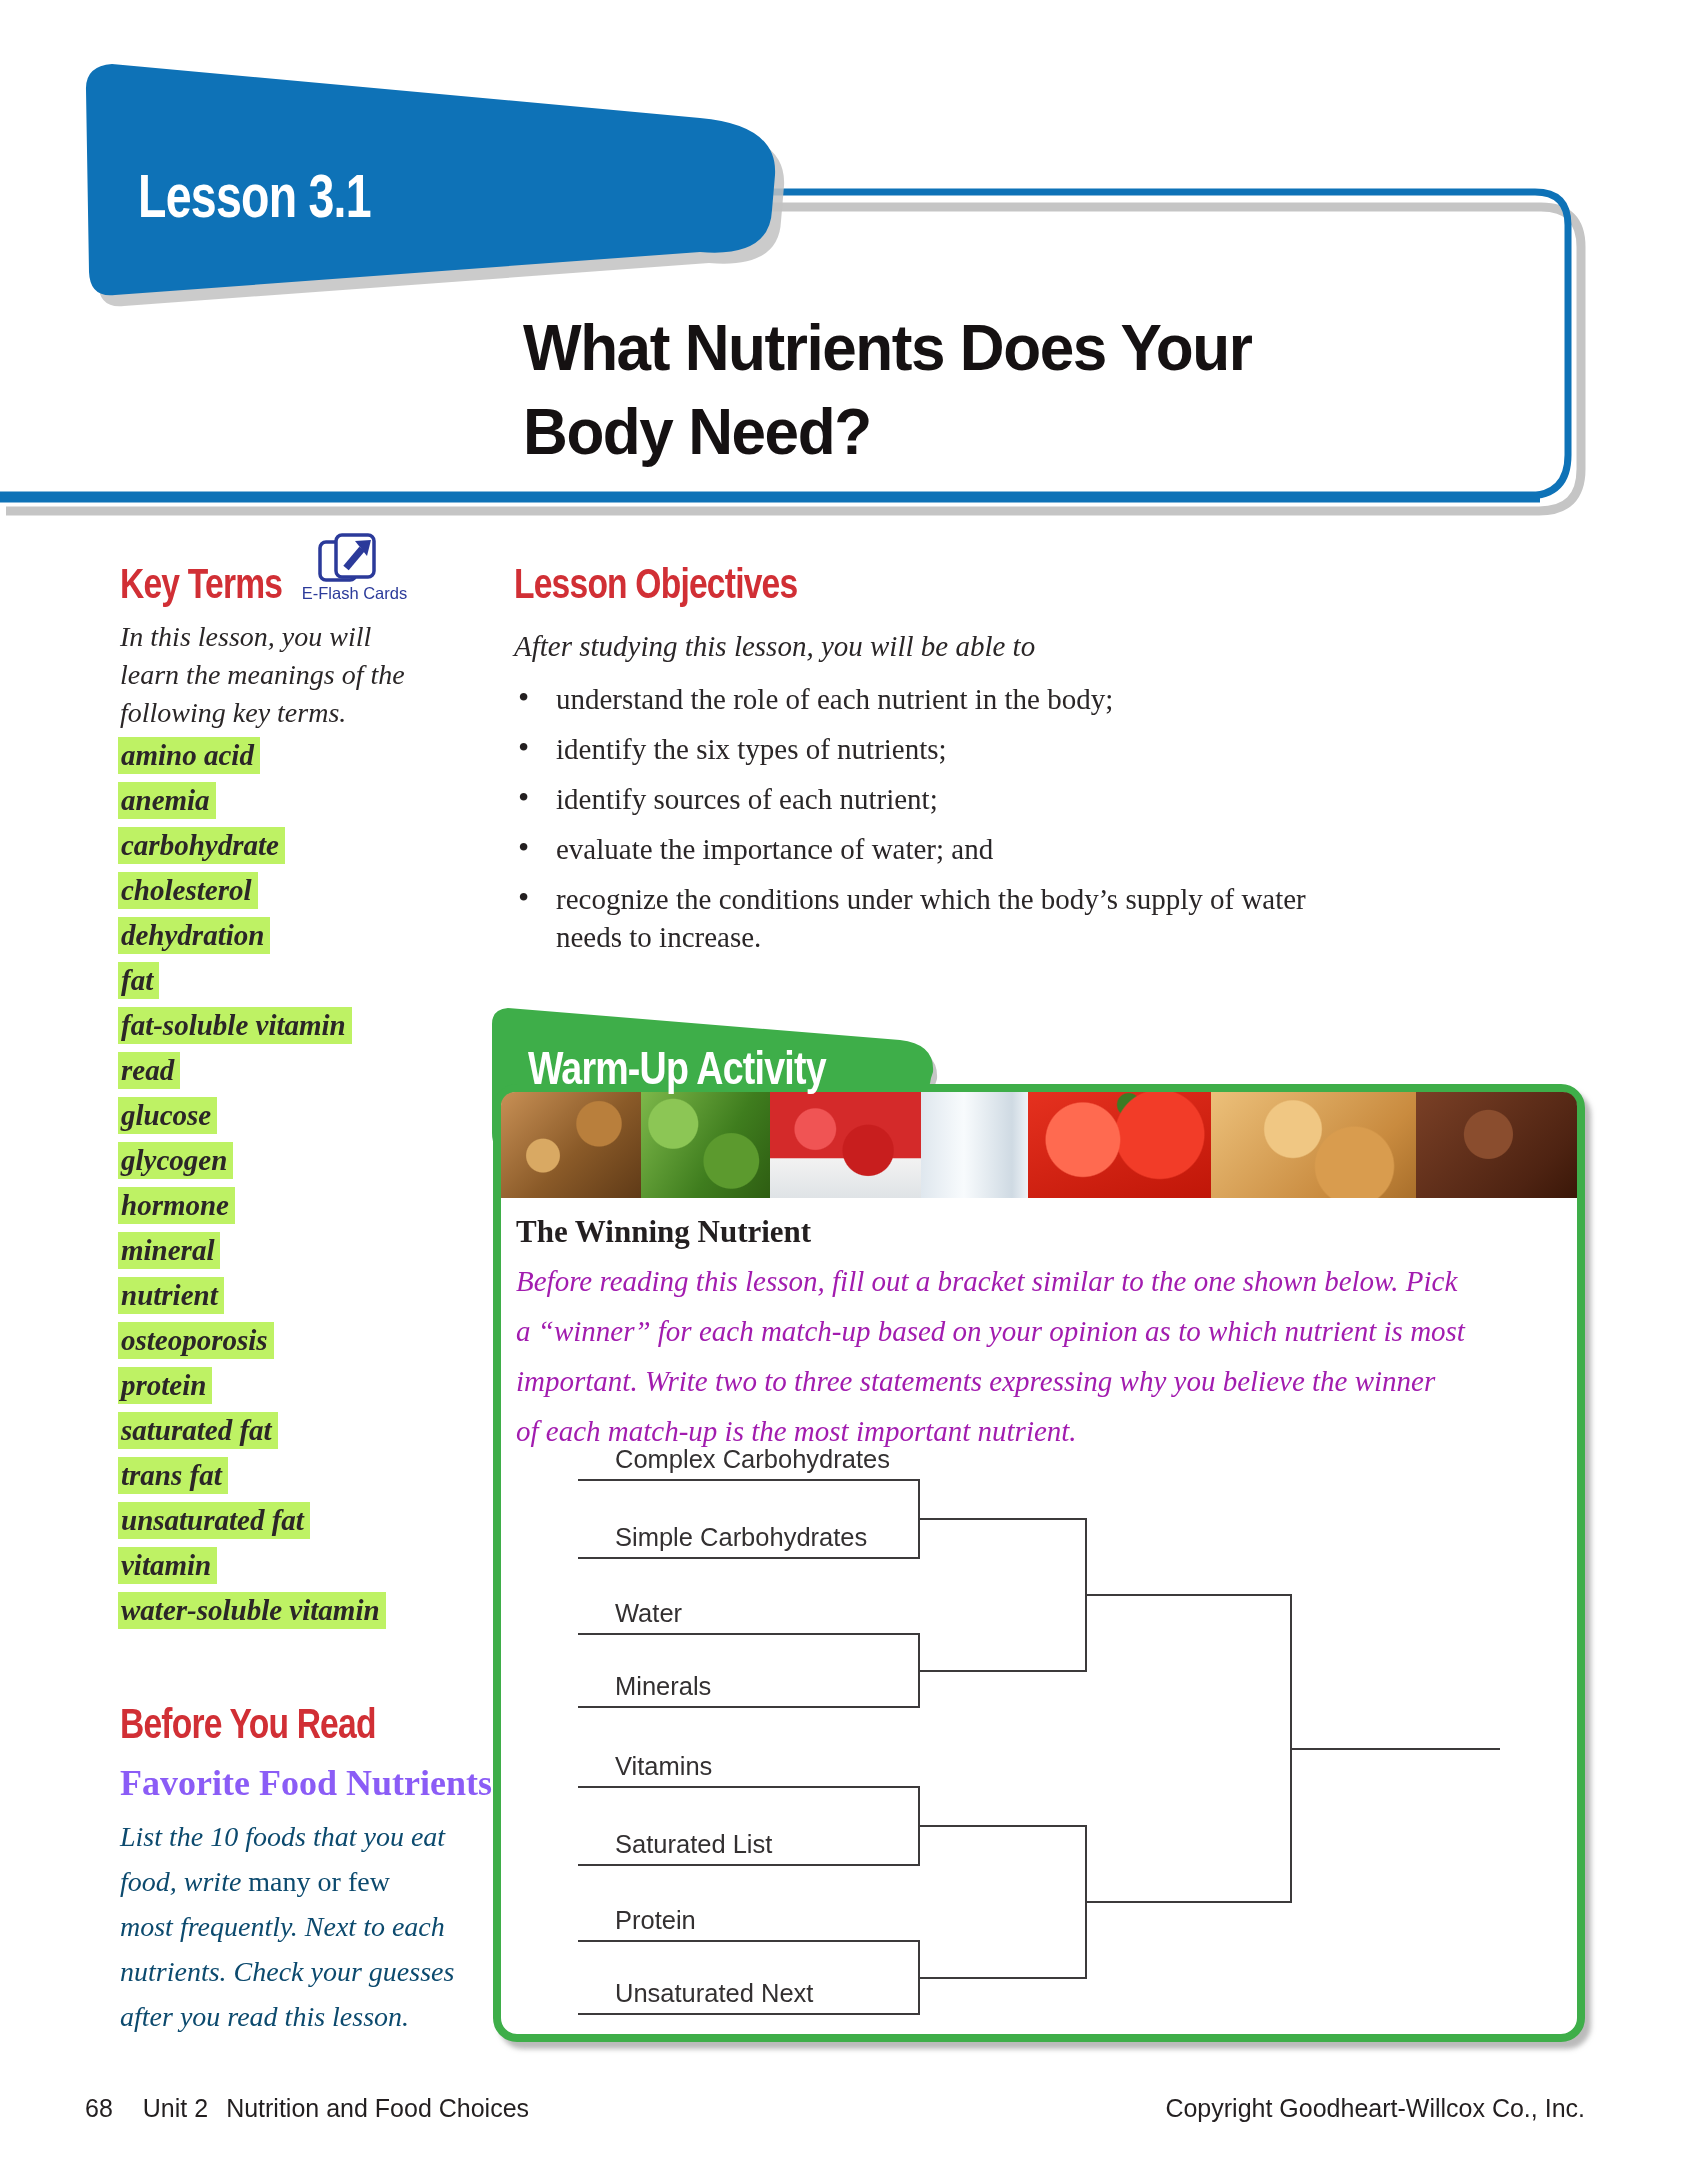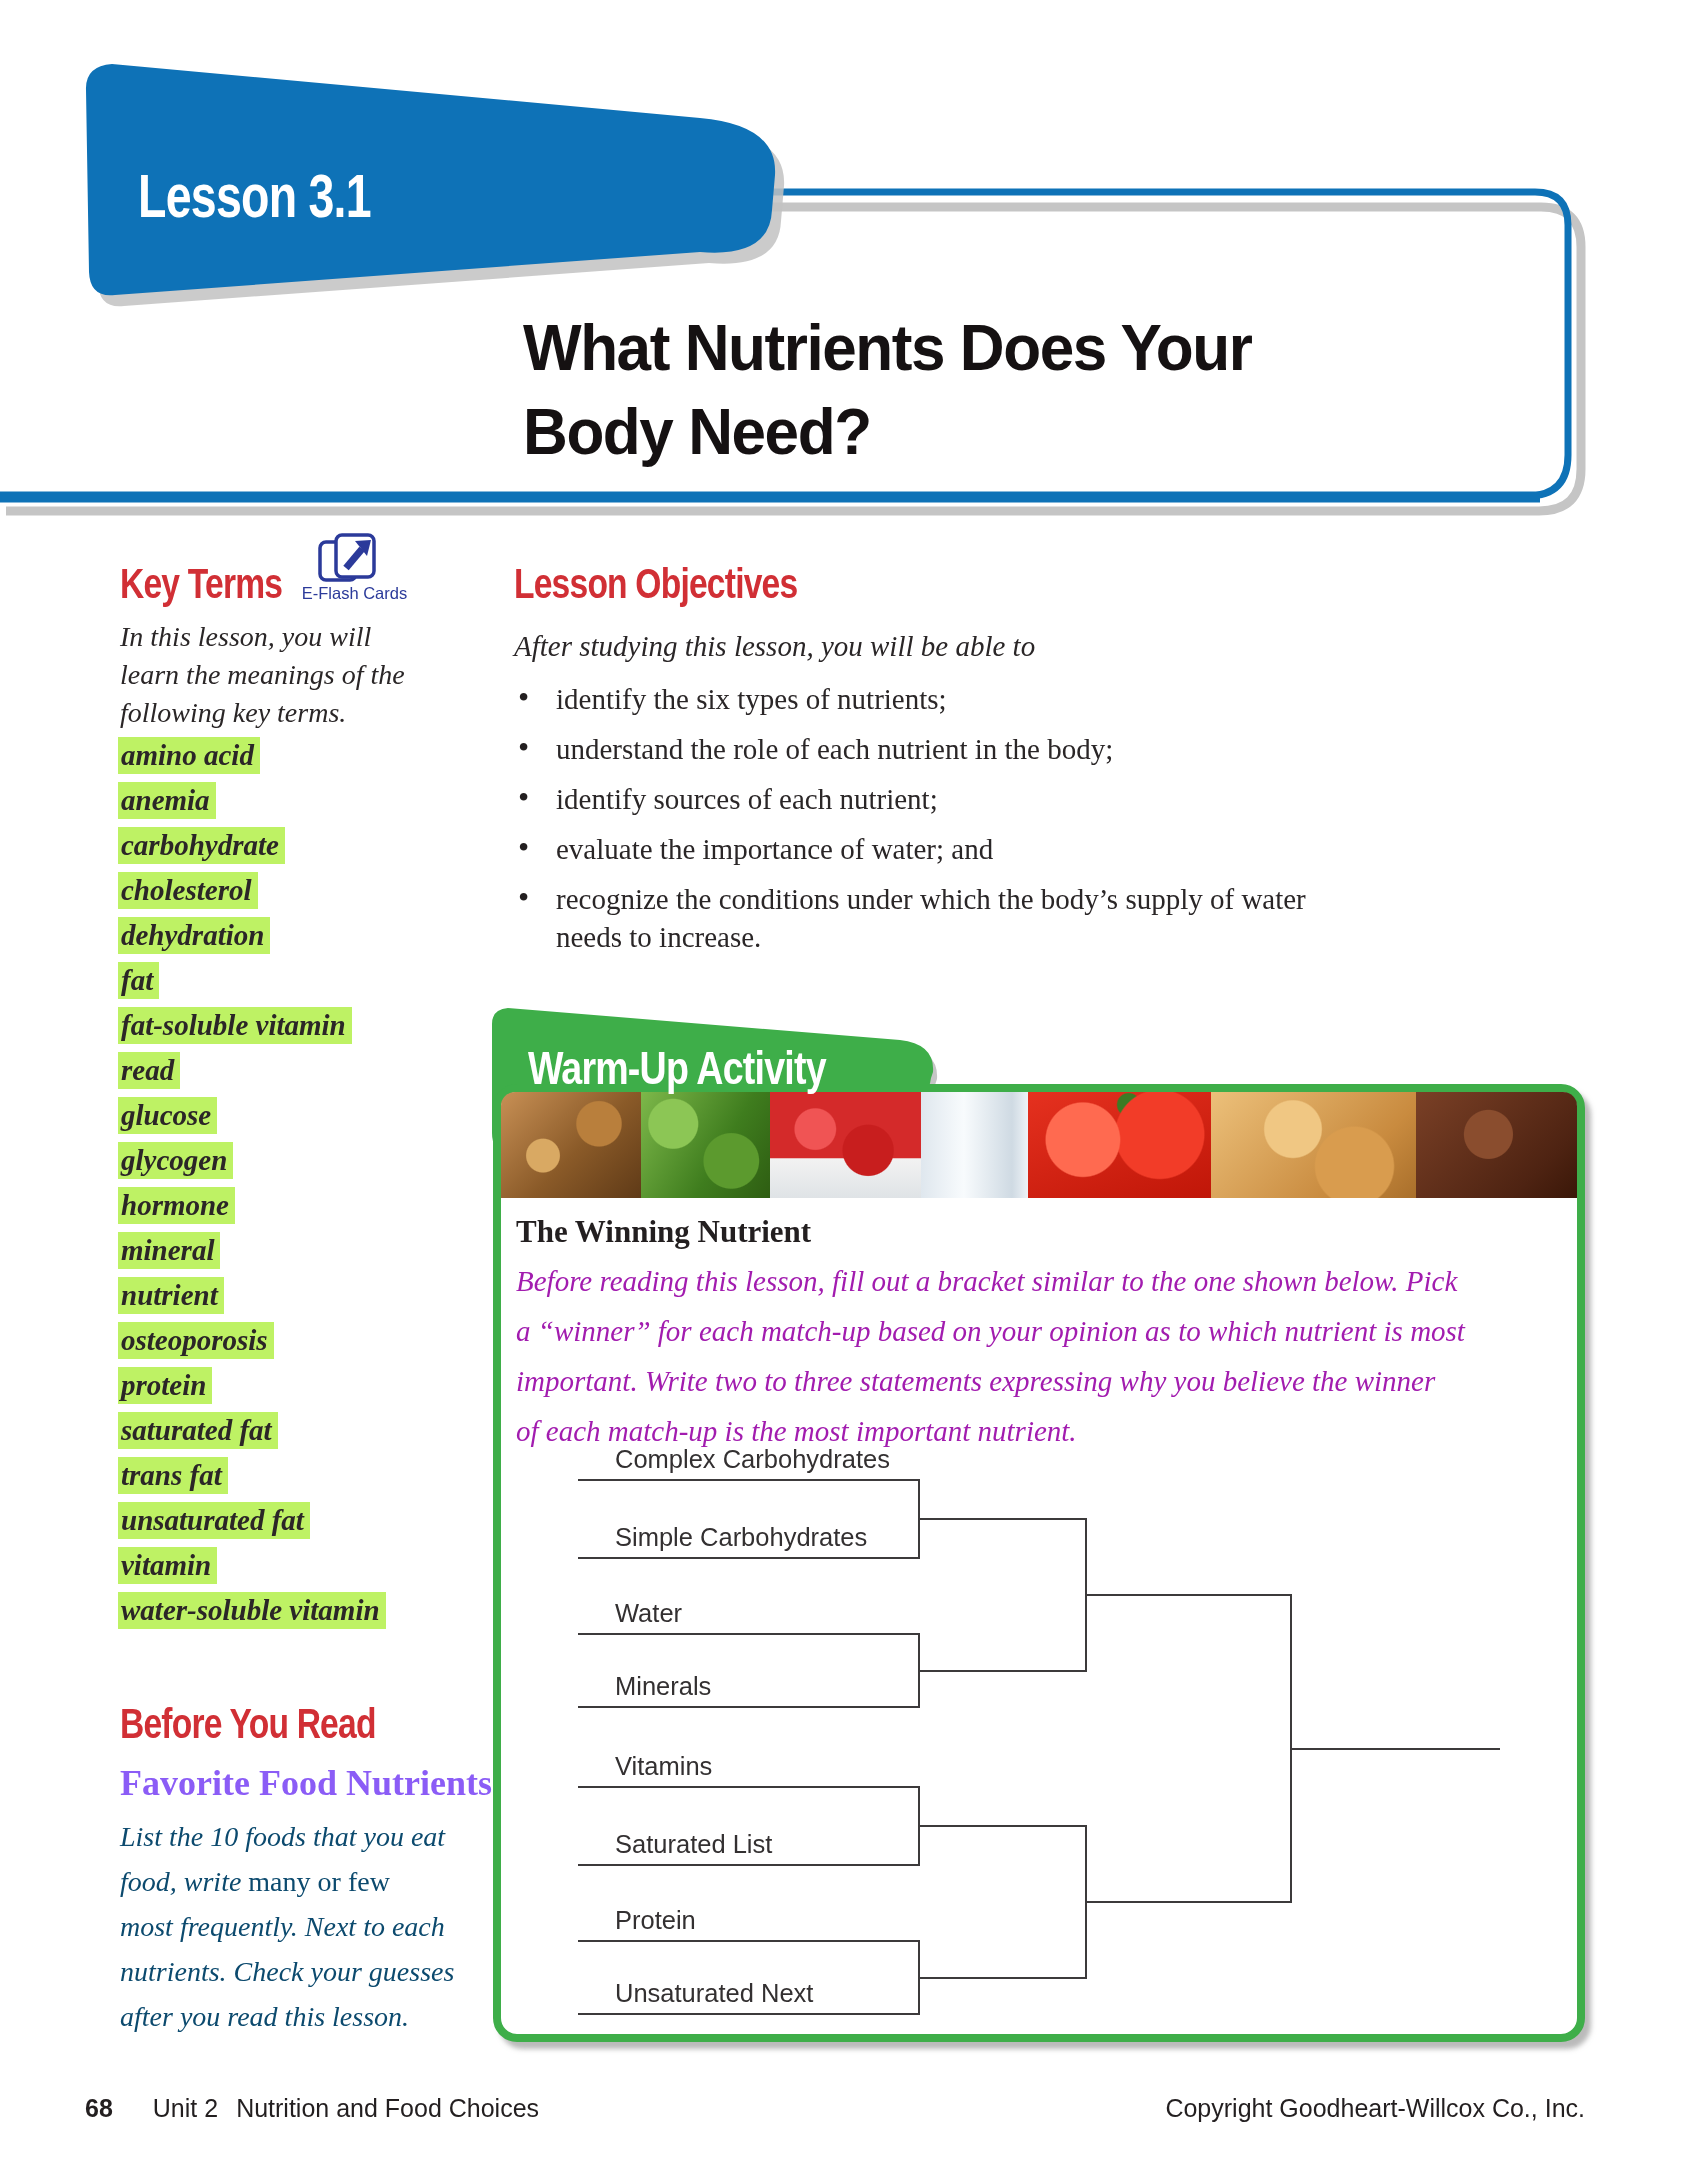--- a/index.html
+++ b/index.html
@@ -99,21 +99,21 @@
     font-size:29px;line-height:50px;color:#a21caf;z-index:2;white-space:nowrap;}
 
   
   .bracket{left:578px;top:1460px;width:930px;height:565px;z-index:2;}
   .bk-line{position:absolute;background:#3c3a3b;}
   .bk-label{position:absolute;font-size:25.5px;color:#333031;white-space:nowrap;}
 
   
   .footer{left:0;top:2094px;width:1699px;height:40px;font-size:25px;color:#231f20;z-index:2;}
   .footer .left{position:absolute;left:85px;top:0;display:flex;align-items:baseline;}
-  .footer .pgnum{font-weight:bold;margin-right:40px;text-align:right;}
+  .footer .pgnum{font-weight:normal;margin-right:30px;text-align:right;}
   .footer .unit{margin-right:18px;}
   .footer .right{position:absolute;right:114px;top:0;}
 
   
   .eflash{left:316px;top:532px;z-index:2;cursor:pointer;}
   .eflash-label{left:282px;top:584px;width:145px;text-align:center;font-size:16.5px;
     color:#2b3a9a;z-index:2;}
 </style>
 </head>
 <body>
@@ -189,22 +189,22 @@
     <div>List the 10 foods that you eat</div>
     <div><span>food, write </span><span class="roman">many or few</span></div>
     <div>most frequently. Next to each</div>
     <div>nutrients. Check your guesses</div>
     <div>after you read this lesson.</div>
   </div>
 
   <div class="abs red-head" style="left:514px;top:560px;">Lesson Objectives</div>
   <div class="abs obj-intro">After studying this lesson, you will be able to</div>
   <ul class="abs obj-list">
+    <li>understand the role of each nutrient in the body;</li>
     <li>identify the six types of nutrients;</li>
-    <li>understand the role of each nutrient in the body;</li>
     <li>identify sources of each nutrient;</li>
     <li>evaluate the importance of water; and</li>
     <li style="width:760px;">recognize the conditions under which the body’s supply of water needs to increase.</li>
   </ul>
 
   <div class="abs warmup-box">
     <div class="photo-strip">
       <div class="seg-peanut"></div>
       <div class="seg-greens"></div>
       <div class="seg-berry"></div>

